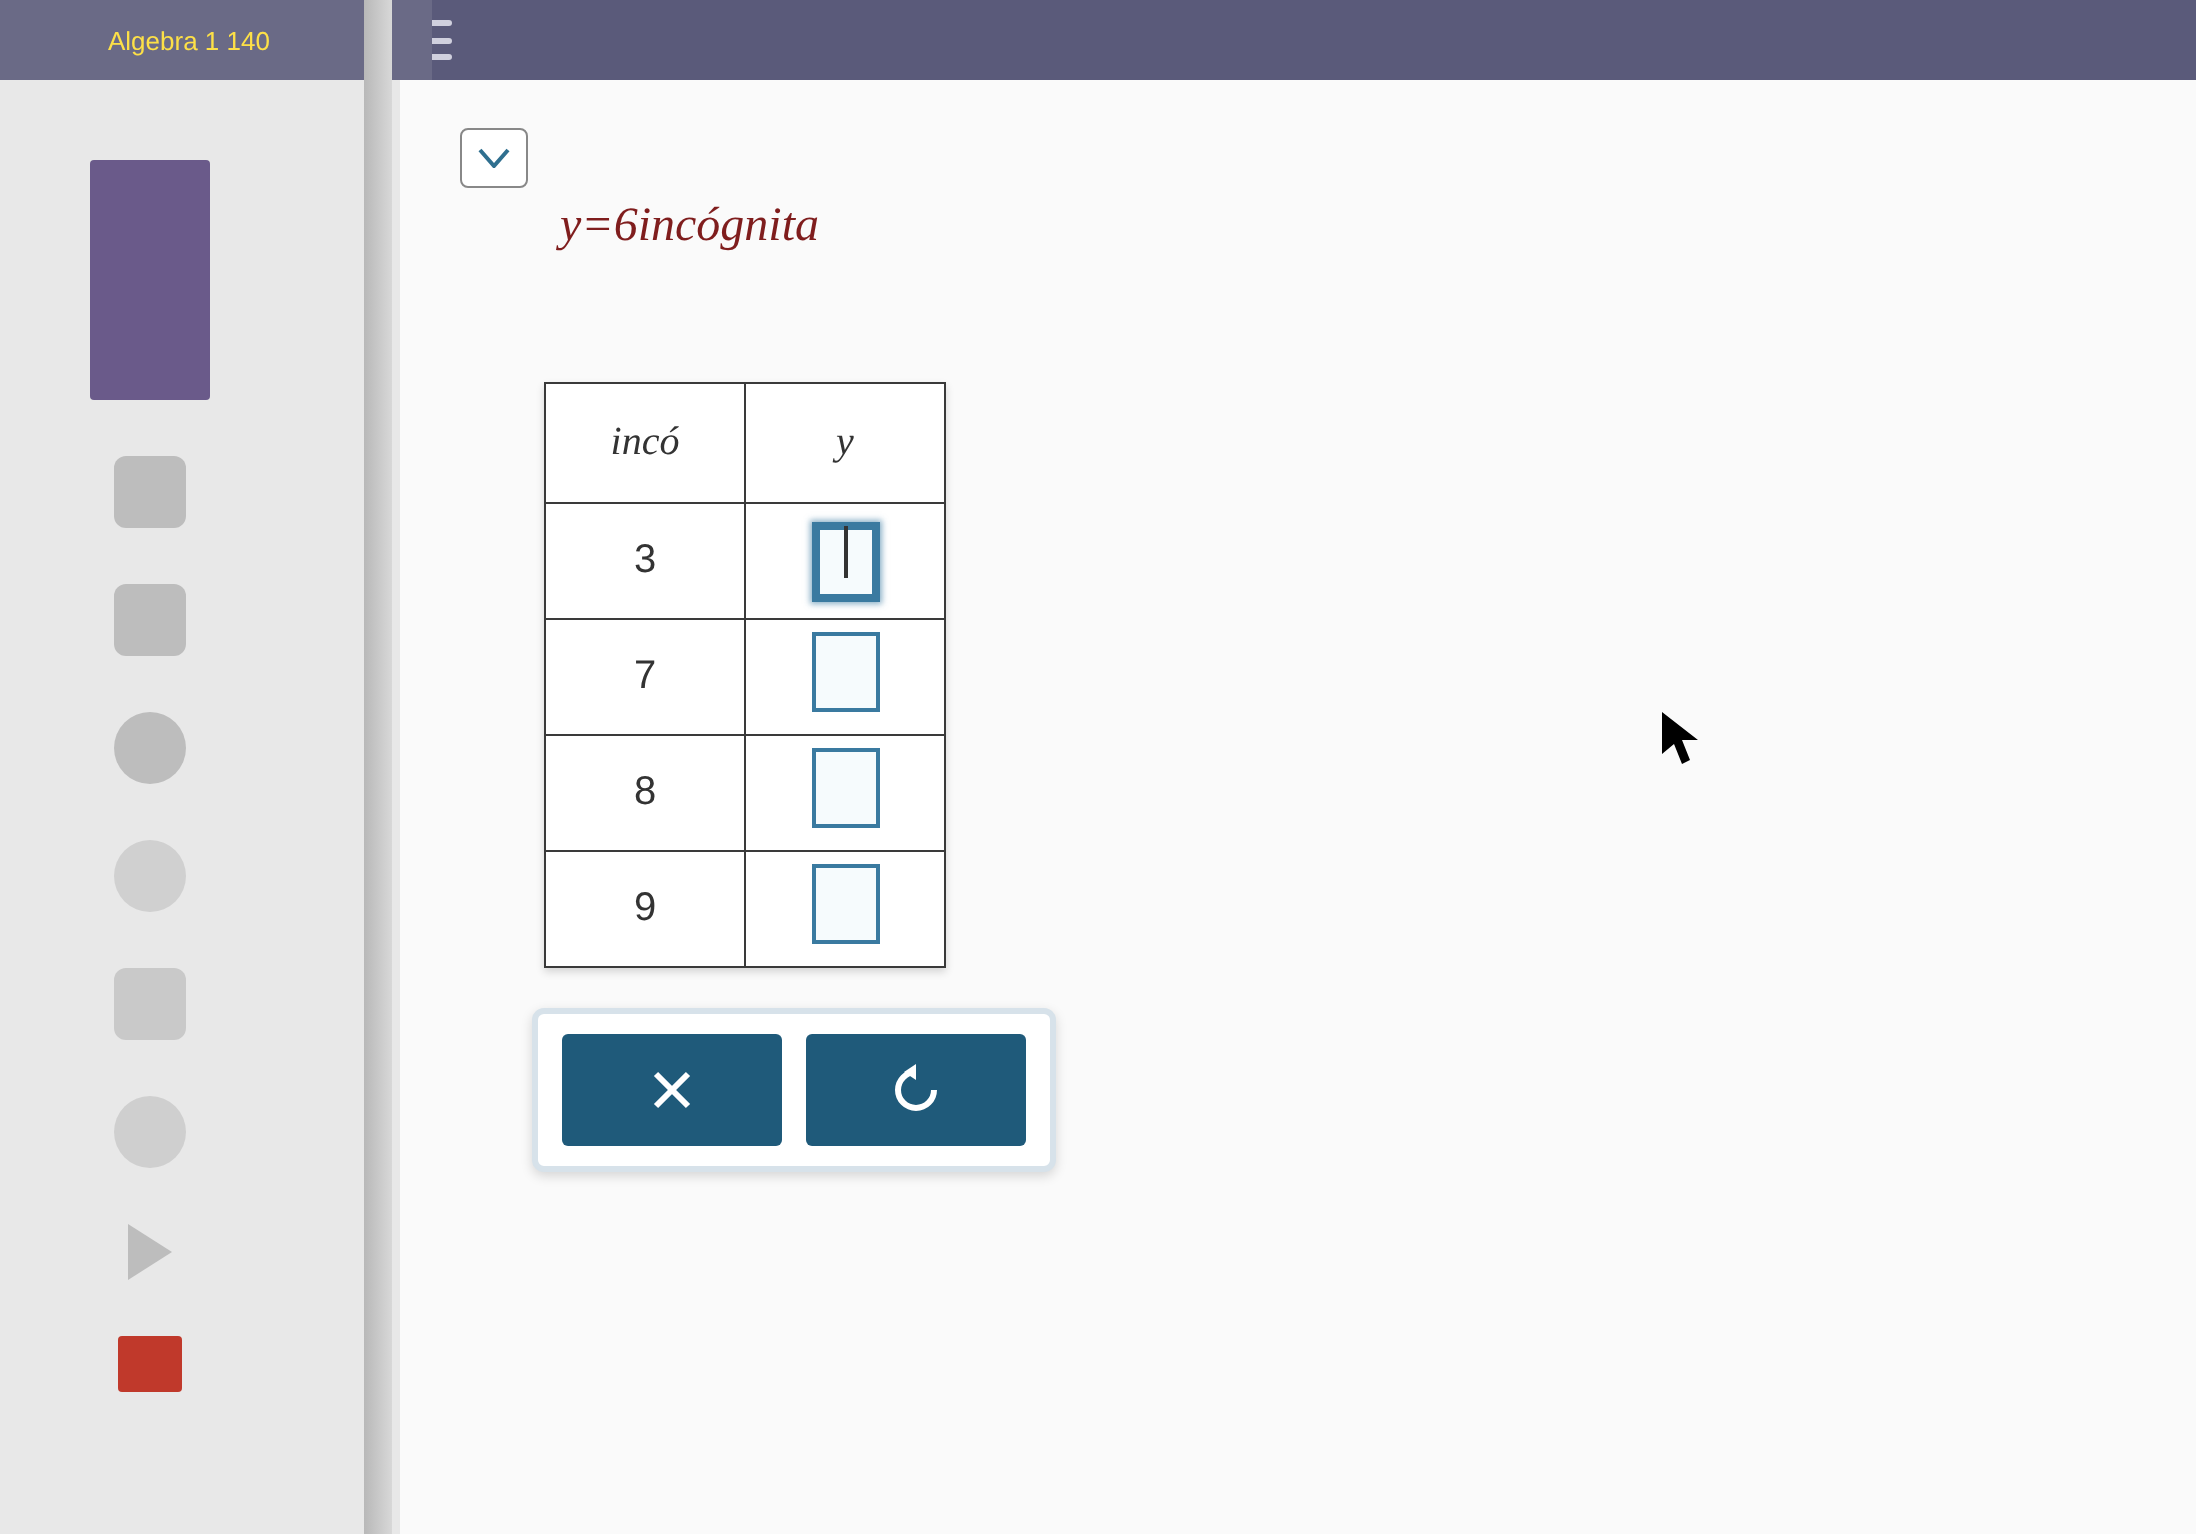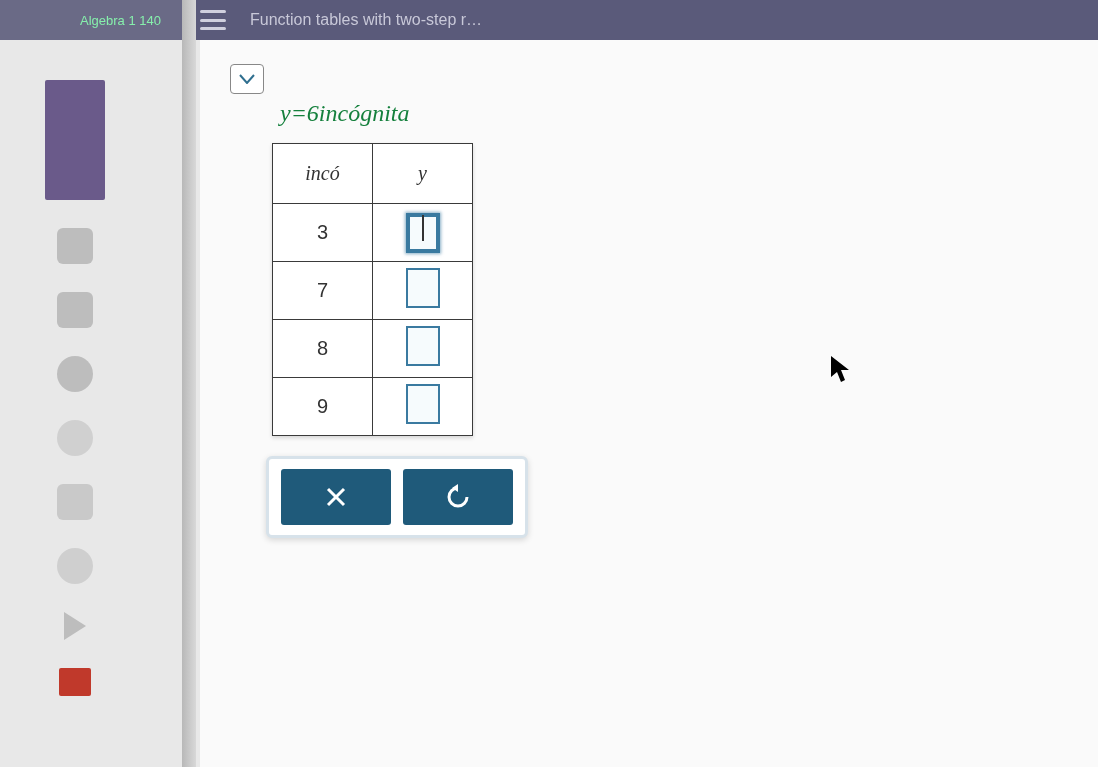--- a/index.html
+++ b/index.html
@@ -18,27 +18,27 @@
       display: flex;
       align-items: center;
       padding-left: 200px;
       color: #c8c8d8;
       font-size: 16px;
     }
     .top-left-strip {
       position: absolute;
       top: 0; left: 0;
       height: 40px;
-      width: 196px;
+      width: 216px;
       background: #6a6a86;
-      color: #86efac;
+      color: #fde047;
       font-size: 13px;
       display: flex;
       align-items: center;
-      padding-left: 80px;
+      padding-left: 54px;
     }
     .hamburger {
       width: 26px; height: 20px;
       margin-right: 24px;
       display: flex; flex-direction: column; justify-content: space-between;
     }
     .hamburger span { height: 3px; background: #d0d0de; border-radius: 2px; }
     .left-rail {
       position: absolute;
       left: 40px;
@@ -98,23 +98,23 @@
       margin-bottom: 26px;
     }
     .instruction .link {
       color: #2f7aa0;
       text-decoration: underline;
     }
     .formula {
       font-family: Georgia, 'Times New Roman', serif;
       font-style: italic;
       font-size: 24px;
-      color: #15803d;
+      color: #7f1d1d;
       margin-left: 50px;
-      margin-bottom: 16px;
+      margin-bottom: 64px;
     }
     .table-wrap {
       margin-left: 42px;
       width: 206px;
     }
     table.fn {
       border-collapse: collapse;
       background: #fff;
       box-shadow: 0 2px 4px rgba(0,0,0,0.15);
     }
@@ -179,21 +179,20 @@
 
 <div class="top-left-strip">
   <span>Algebra 1 140</span>
 </div>
 <div class="top-bar">
   <div class="hamburger">
     <span></span>
       <span></span>
       <span></span>
   </div>
-  <span>Function tables with two-step r…</span>
 </div>
 
 <div class="left-divider"></div>
 
 <div class="left-rail">
   <div class="rail-block"></div>
   <div class="rail-icon"></div>
   <div class="rail-icon"></div>
   <div class="rail-icon rail-circle"></div>
   <div class="rail-icon rail-circle" style="background:#d0d0d0"></div>

